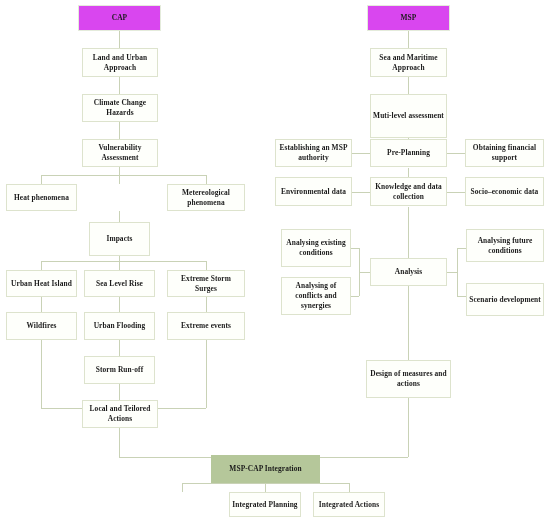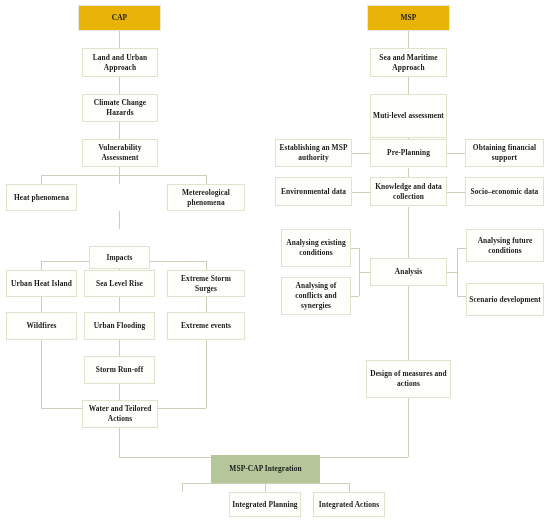--- a/index.html
+++ b/index.html
@@ -34,21 +34,21 @@
     justify-content: center;
     padding: 1px 2px;
     z-index: 3;
     letter-spacing: 0.1px;
   }
   .node span {
     display: block;
     width: 100%;
   }
   .node.header {
-    background: #eab308;
+    background: #d946ef;
     border-color: #e4ebdb;
   }
   .node.integration {
     background: #b5c79a;
     border-color: #b5c79a;
   }
   
   .ln {
     position: absolute;
     background: #c9d2b6;
@@ -148,21 +148,21 @@
     <span>Vulnerability Assessment</span>
   </div>
 
   <div class="node" style="left:6px; top:184px; width:71px; height:27px;">
     <span>Heat phenomena</span>
   </div>
   <div class="node" style="left:167px; top:184px; width:78px; height:27px;">
     <span>Metereological phenomena</span>
   </div>
 
-  <div class="node" style="left:89px; top:246px; width:61px; height:23px;">
+  <div class="node" style="left:89px; top:222px; width:61px; height:34px;">
     <span>Impacts</span>
   </div>
 
   <div class="node" style="left:6px; top:270px; width:71px; height:27px;">
     <span>Urban Heat Island</span>
   </div>
   <div class="node" style="left:84px; top:270px; width:71px; height:27px;">
     <span>Sea Level Rise</span>
   </div>
   <div class="node" style="left:167px; top:270px; width:78px; height:27px;">
@@ -177,21 +177,21 @@
   </div>
   <div class="node" style="left:167px; top:312px; width:78px; height:28px;">
     <span>Extreme events</span>
   </div>
 
   <div class="node" style="left:84px; top:356px; width:71px; height:28px;">
     <span>Storm Run-off</span>
   </div>
 
   <div class="node" style="left:82px; top:400px; width:76px; height:28px;">
-    <span>Water and Teilored Actions</span>
+    <span>Local and Teilored Actions</span>
   </div>
 
   <div class="node header" style="left:367px; top:5px; width:83px; height:26px;">
     <span>MSP</span>
   </div>
 
   <div class="node" style="left:370px; top:48px; width:77px; height:29px;">
     <span>Sea and Maritime Approach</span>
   </div>
 

